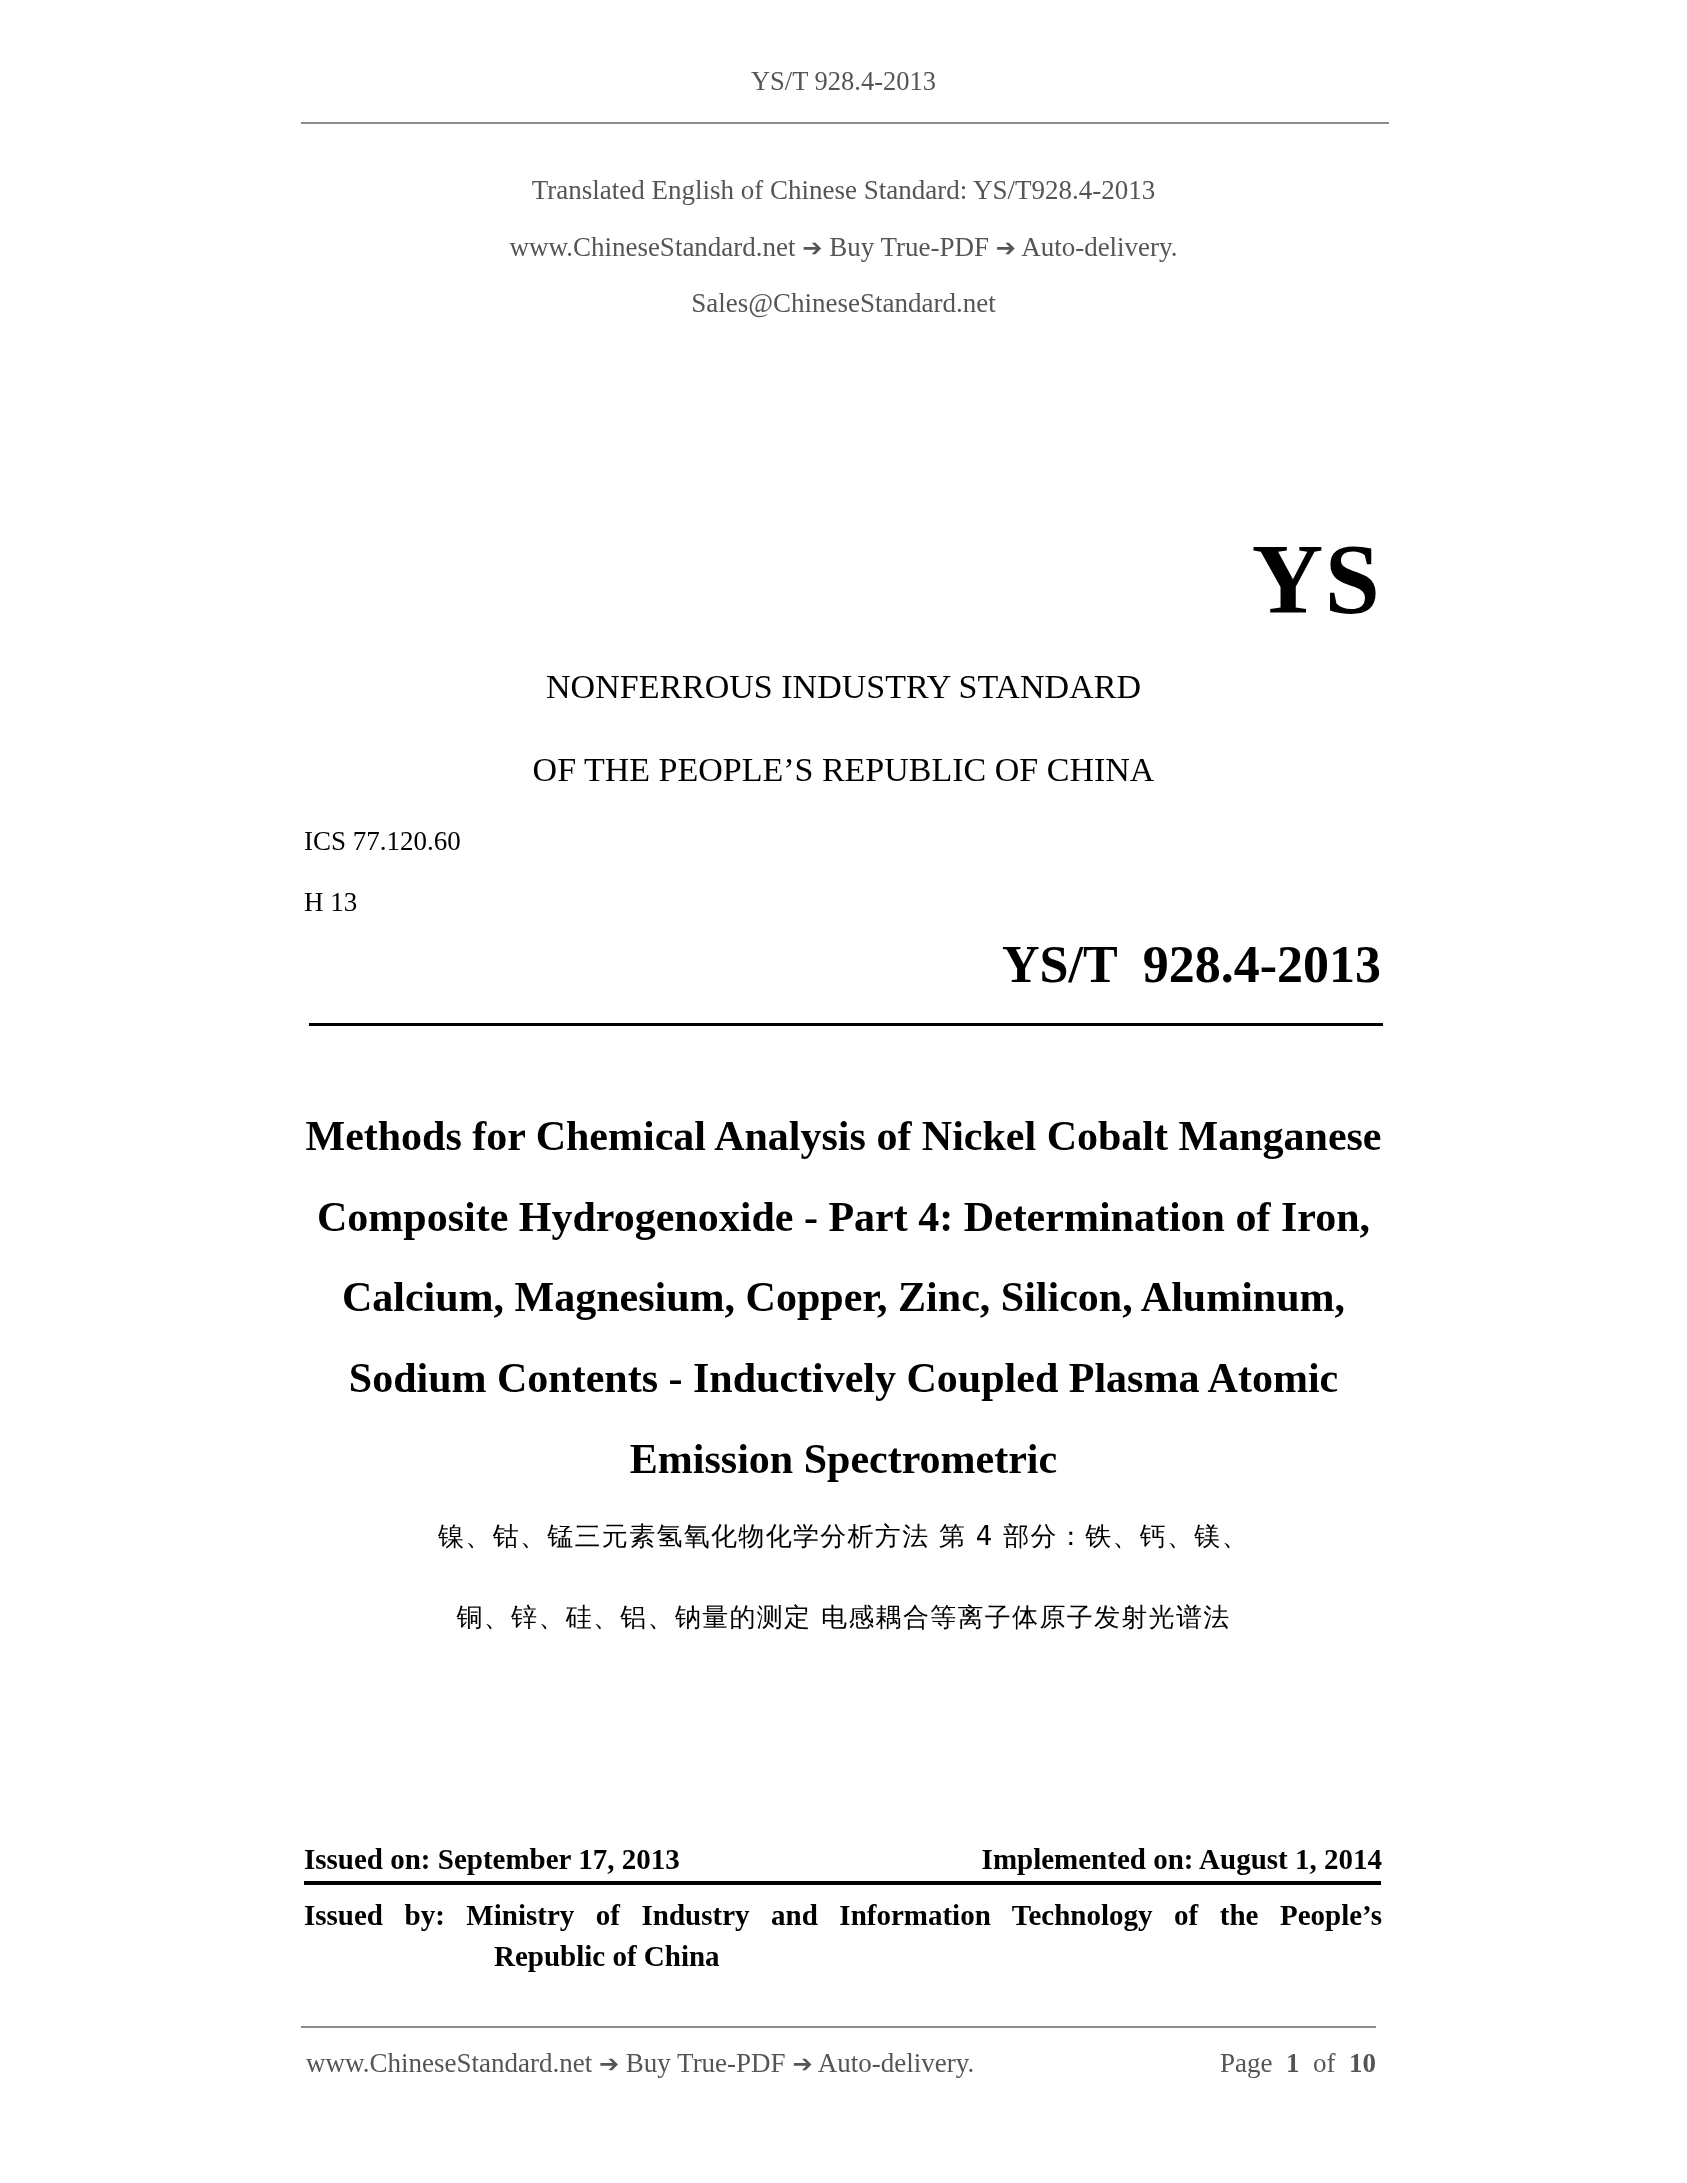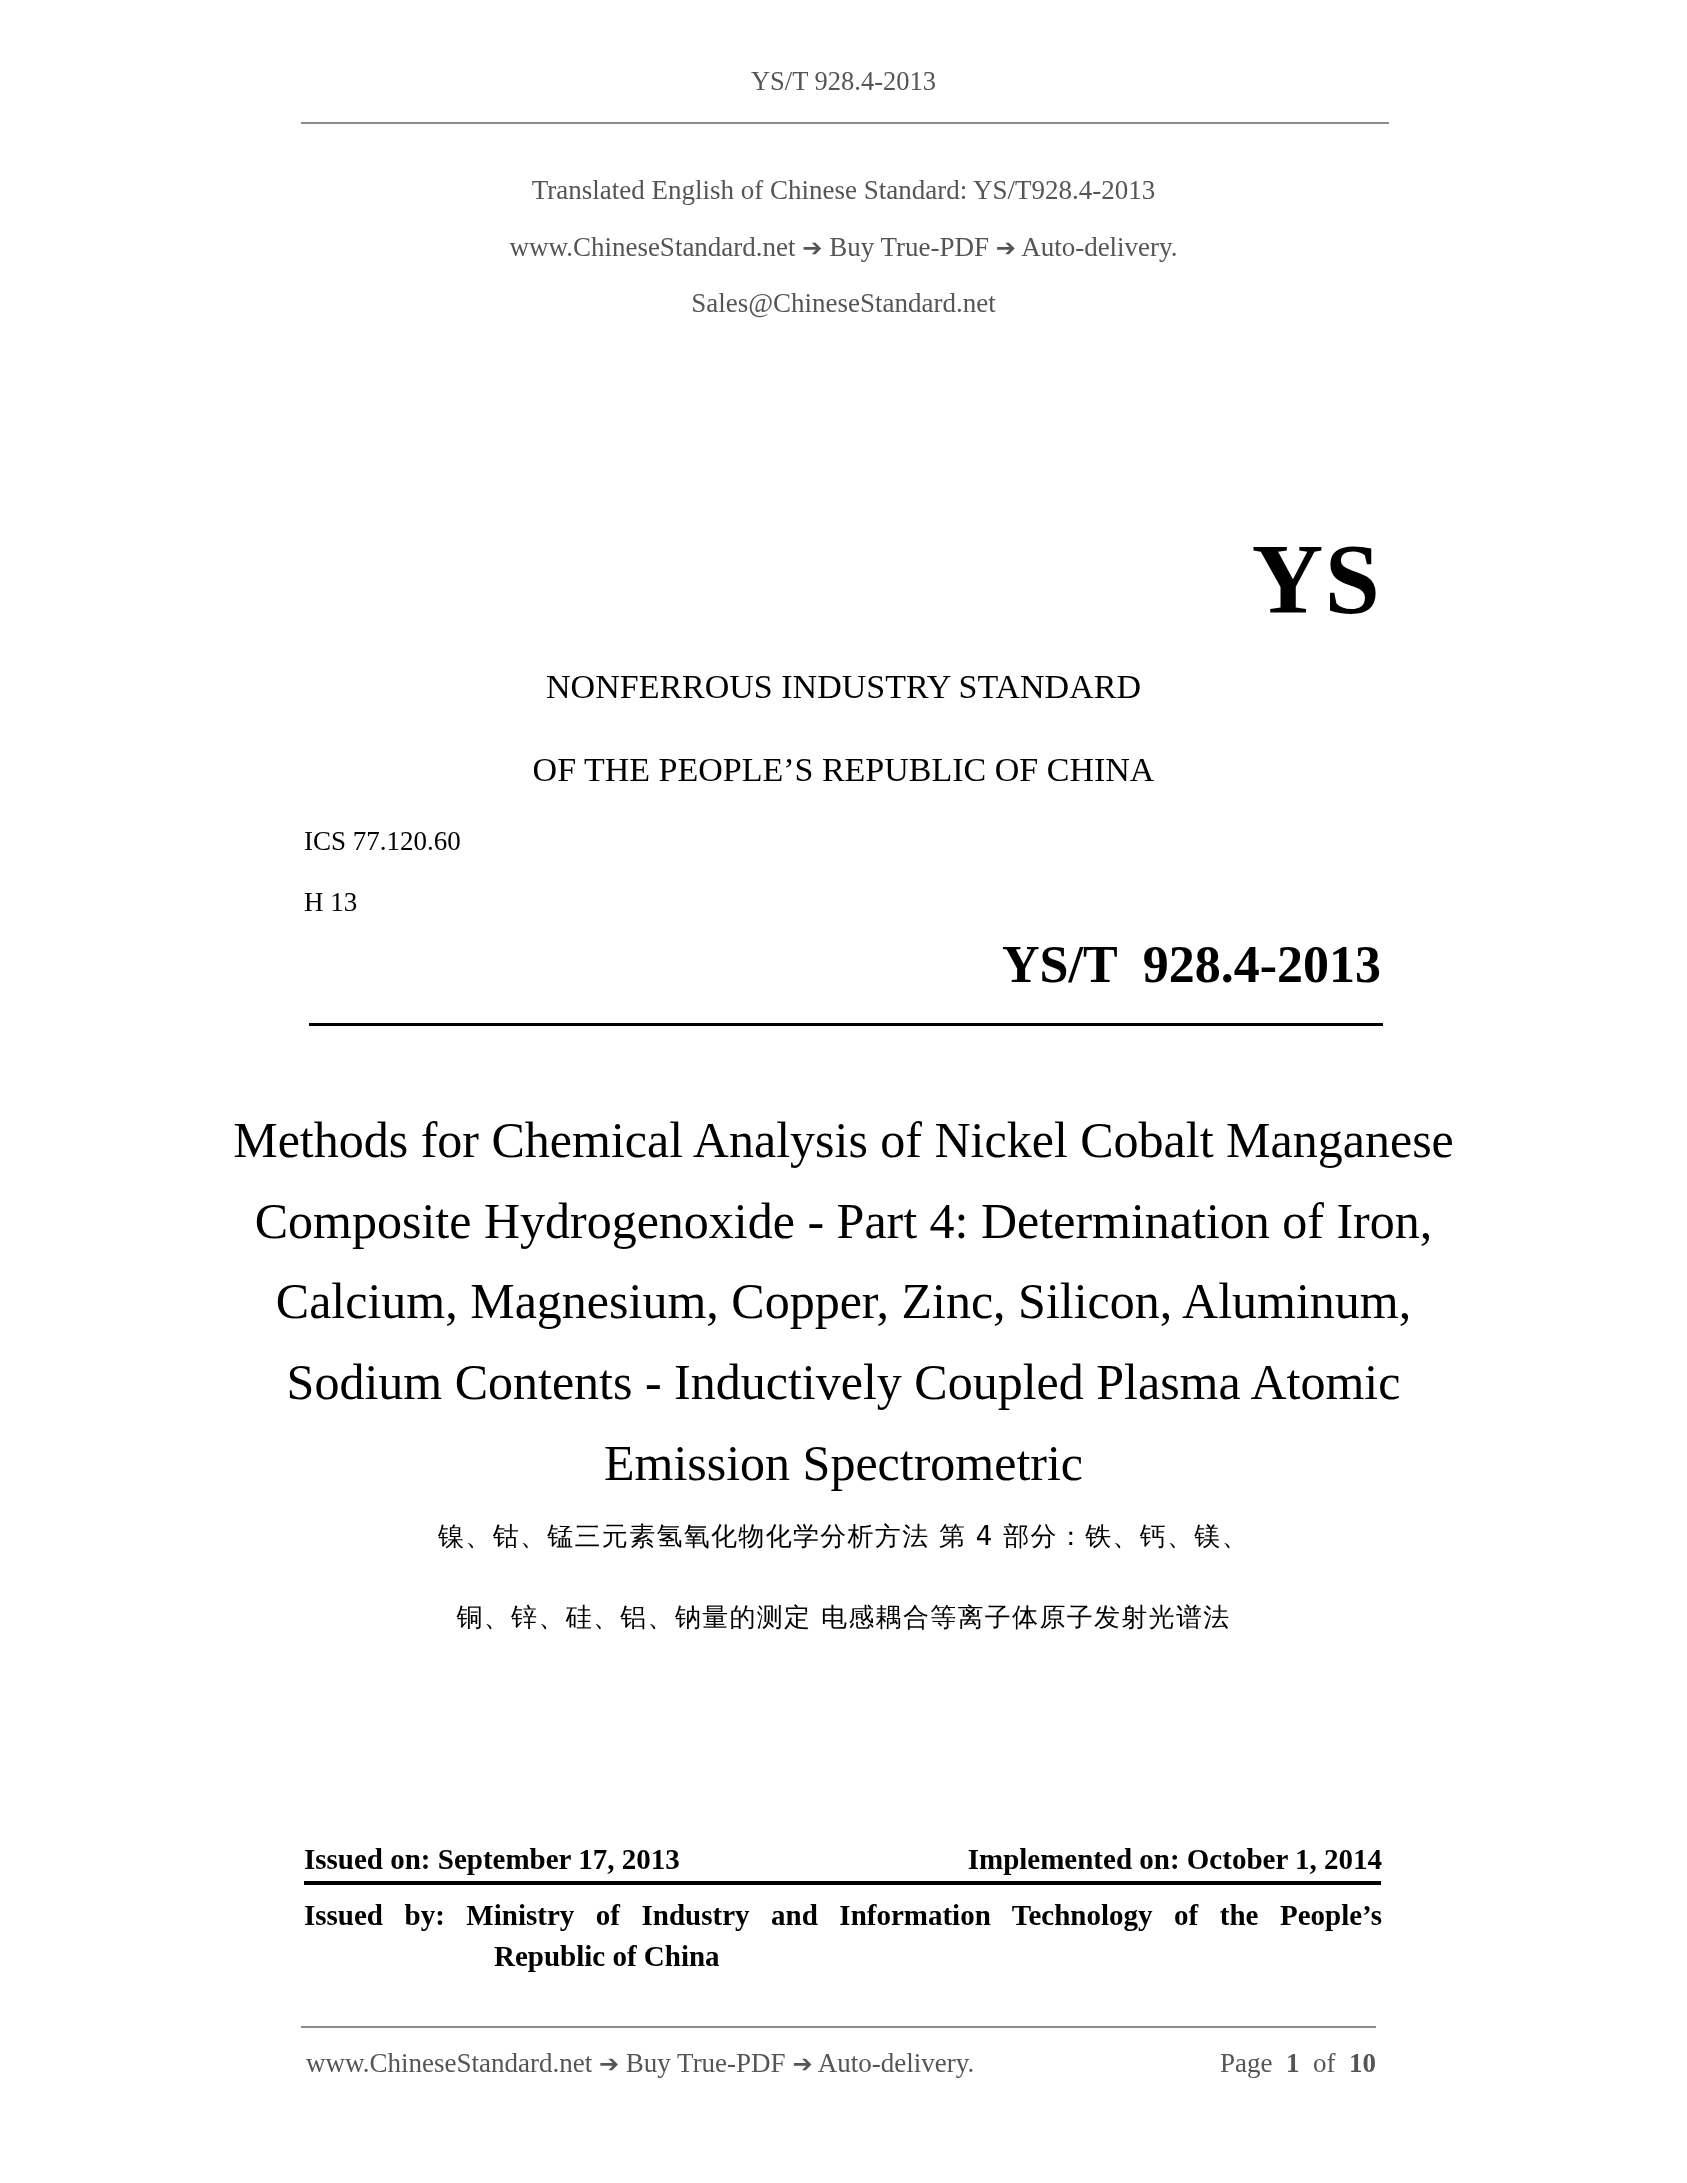--- a/index.html
+++ b/index.html
@@ -10,21 +10,21 @@
   .gray { color: #555555; }
   .run-head { top: 66px; font-size: 26.5px; }
   .rule-gray { background: #8c8c8c; height: 2px; }
   .promo { font-size: 27px; }
   .promo a, .foot a { color: #555555; text-decoration-thickness: 2px; text-underline-offset: 4.6px; }
   .ys-big { top: 529px; right: 306px; font-size: 99px; font-weight: bold; letter-spacing: 1.3px; line-height: 1; }
   .org { font-size: 34px; }
   .meta { left: 304px; font-size: 27px; }
   .std-no { top: 939px; right: 306px; font-size: 52px; font-weight: bold; white-space: pre; line-height: 1; }
   .rule-black { background: #000; }
-  .title-en { font-size: 50px; font-weight: normal; line-height: 1; }
+  .title-en { font-size: 42px; font-weight: bold; line-height: 1; }
   .title-zh { font-family: "DejaVu Sans", sans-serif; font-size: 26px; line-height: 1; letter-spacing: 1.3px; }
   .dates { left: 304px; width: 1078px; font-size: 29px; font-weight: bold; display: flex; justify-content: space-between; }
   .issuer { left: 304px; width: 1078px; font-size: 29px; font-weight: bold; text-align: justify; text-align-last: justify; }
   .issuer2 { left: 494px; font-size: 29px; font-weight: bold; }
   .foot { top: 2048px; left: 306px; width: 1070px; font-size: 27px; color: #555555; display: flex; justify-content: space-between; }
   .page-num b { color: #555; }
   .arrow { font-family: "DejaVu Sans", sans-serif; font-weight: bold; font-size: 24px; }
 </style>
 </head>
 <body>
@@ -59,21 +59,21 @@
 <div class="abs center title-en" style="top:1196px;">Composite Hydrogenoxide - Part 4: Determination of Iron,</div>
 <div class="abs center title-en" style="top:1276px;">Calcium, Magnesium, Copper, Zinc, Silicon, Aluminum,</div>
 <div class="abs center title-en" style="top:1357px;">Sodium Contents - Inductively Coupled Plasma Atomic</div>
 <div class="abs center title-en" style="top:1438px;">Emission Spectrometric</div>
 
 <div class="abs center title-zh" style="top:1523px;">镍、钴、锰三元素氢氧化物化学分析方法 第 4 部分：铁、钙、镁、</div>
 <div class="abs center title-zh" style="top:1604px;">铜、锌、硅、铝、钠量的测定 电感耦合等离子体原子发射光谱法</div>
 
 <div class="abs dates" style="top:1843px;">
   <span>Issued on: September 17, 2013</span>
-  <span>Implemented on: October 1, 2014</span>
+  <span>Implemented on: August 1, 2014</span>
 </div>
 <div class="abs rule-black" style="top:1881px; left:304px; width:1077px; height:4px;"></div>
 
 <div class="abs issuer" style="top:1899px;">Issued by: Ministry of Industry and Information Technology of the People’s</div>
 <div class="abs issuer2" style="top:1940px;">Republic of China</div>
 
 <div class="abs rule-gray" style="top:2026px; left:301px; width:1075px;"></div>
 <div class="abs foot">
   <span>
     <a>www.ChineseStandard.net</a>

